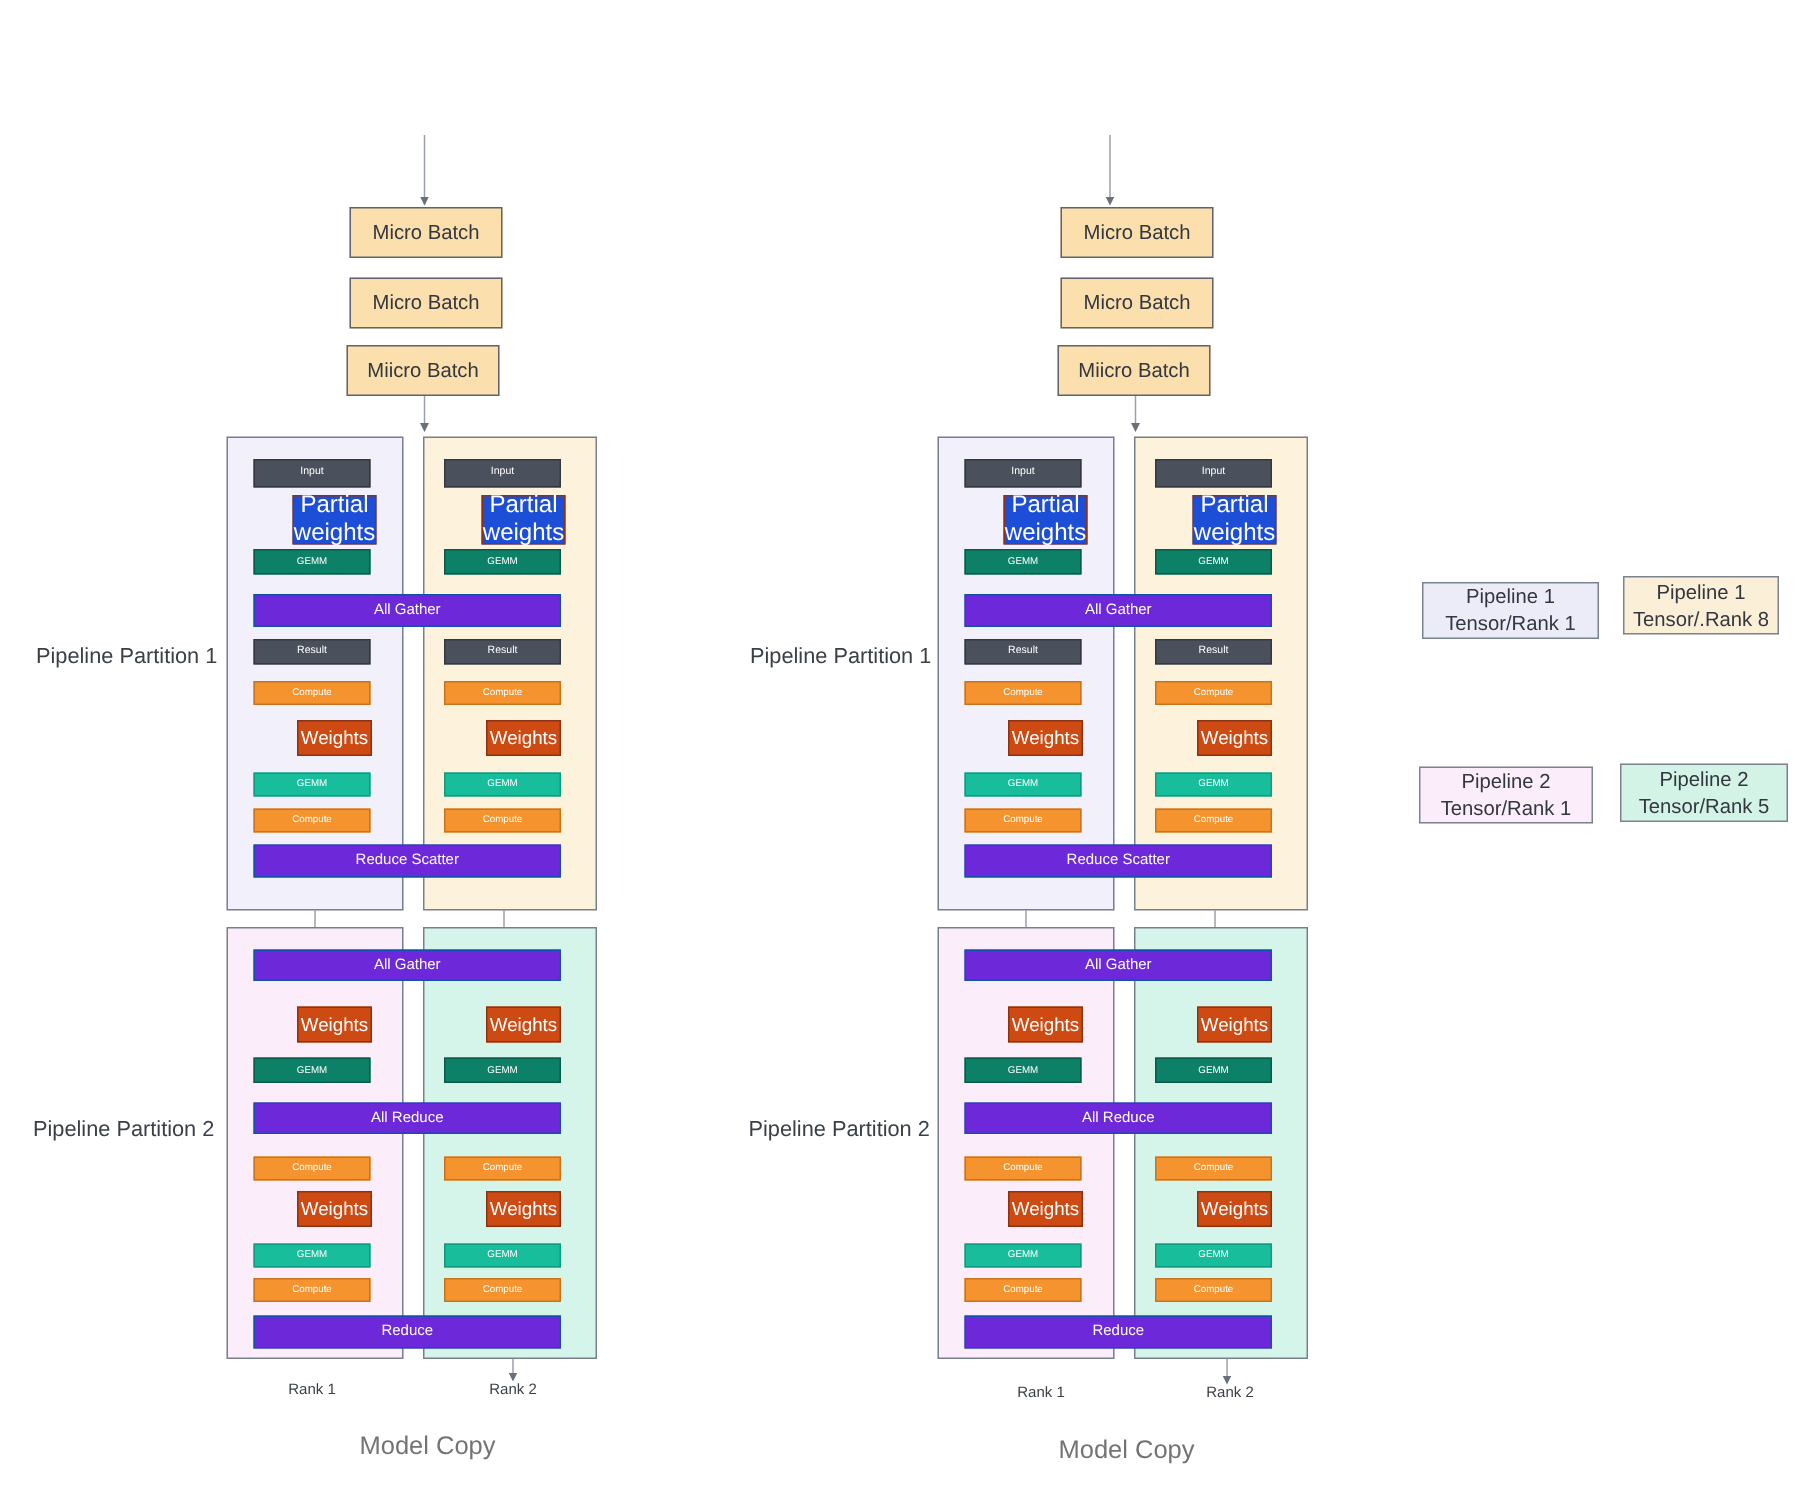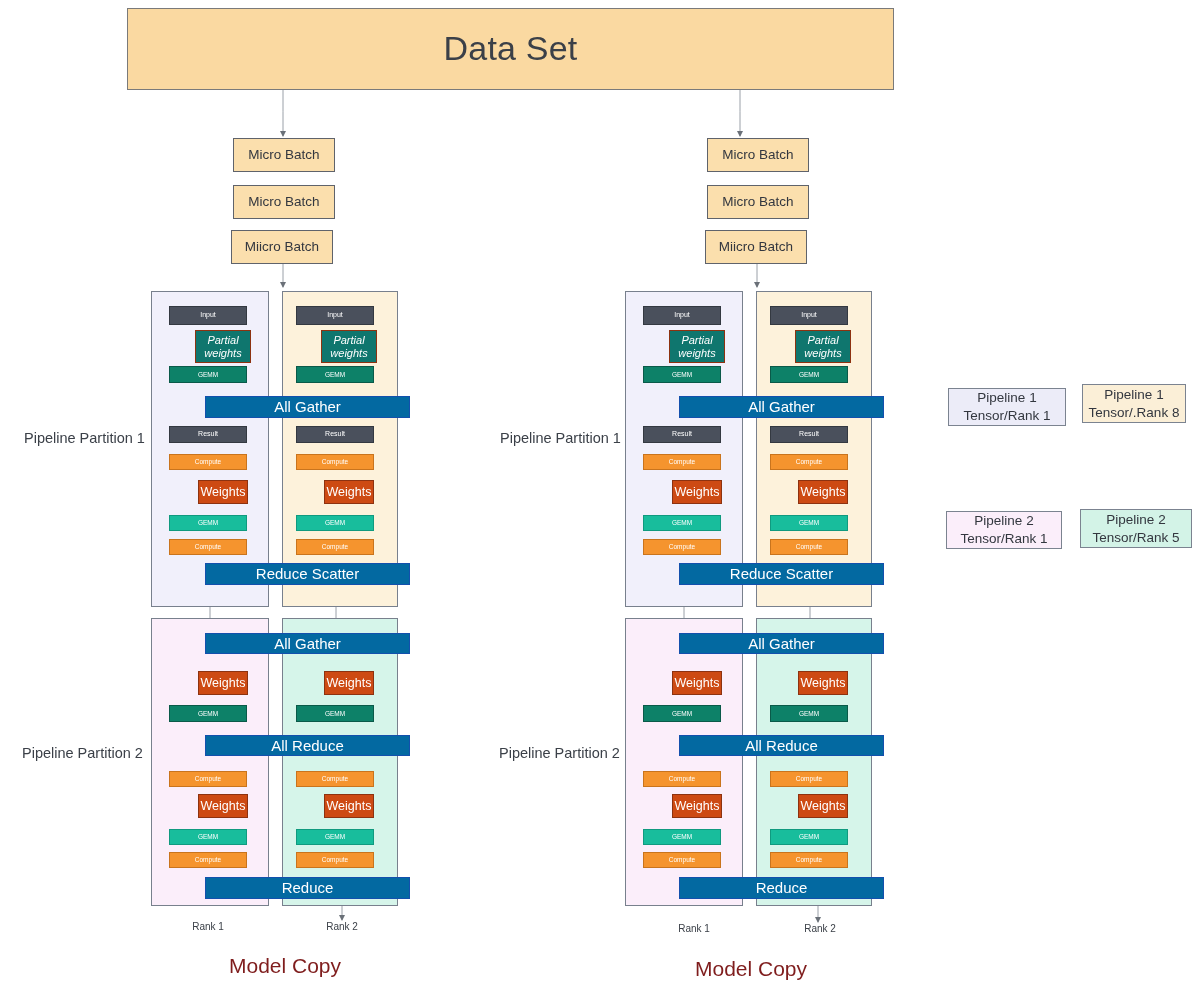--- a/index.html
+++ b/index.html
@@ -34,31 +34,31 @@
   
   .panel{border:1px solid #78808d;}
   .p1r1{background:#f1f0fb;}
   .p1r2{background:#fdf2db;}
   .p2r1{background:#fbeefa;}
   .p2r2{background:#d6f5ea;}
 
   
   .n-input   {background:#4a505c;color:#ffffff;border-color:#343941;font-size:7px;}
   .n-result  {background:#4a505c;color:#ffffff;border-color:#343941;font-size:7px;}
-  .n-pweights{background:#0f766e;color:#ffffff;border-color:#8d3210;font-size:11px;font-style:italic;}
+  .n-pweights{background:#1d4ed8;color:#ffffff;border-color:#8d3210;font-size:16px;}
   .n-weights {background:#cd4a13;color:#ffffff;border-color:#8d3210;font-size:12.5px;}
   .n-gemm-d  {background:#0d8168;color:#ffffff;border-color:#0a5a49;font-size:6.5px;}
   .n-gemm-l  {background:#18bd9c;color:#ffffff;border-color:#109a7f;font-size:6.5px;}
   .n-compute {background:#f5942e;color:#ffffff;border-color:#c9741d;font-size:6.5px;}
-  .n-coll    {background:#0369a1;color:#ffffff;border-color:#1350ad;font-size:15px;margin-left:36px;}
+  .n-coll    {background:#6d28d9;color:#ffffff;border-color:#1350ad;font-size:10px;}
 
   
   .sidelabel{font-size:14.5px;color:#3b4048;white-space:nowrap;}
   .ranklabel{font-size:10px;color:#3b4048;white-space:nowrap;text-align:center;}
-  .copylabel{font-size:21px;color:#7f1d1d;white-space:nowrap;text-align:center;}
+  .copylabel{font-size:17px;color:#737373;white-space:nowrap;text-align:center;}
 
   
   .legend-box{
     display:flex;flex-direction:column;align-items:center;justify-content:center;
     border:1px solid #7b8390;font-size:13.5px;color:#33373f;line-height:1.3;
   }
   .lg1{background:#ececf8;}
   .lg2{background:#fbefd7;}
   .lg3{background:#fbeefa;}
   .lg4{background:#d3f3e7;}
@@ -176,21 +176,20 @@
     <path class="ln-dark" d="M790,787 L790,829" marker-end="url(#ahd)"></path>
     <path class="ln-dark" d="M822,819 L822,829" marker-end="url(#ahd)"></path>
     <path class="ln-dark" d="M810,844 L810,852" marker-end="url(#ahd)"></path>
     <path class="ln-dark" d="M810,868 L810,878" marker-end="url(#ahd)"></path>
     <path class="ln" d="M818,899 L818,922" marker-end="url(#ah)"></path>
 
     <path class="ln" d="M806,568 L826,568" marker-end="url(#ah)"></path>
     <path class="ln" d="M330,568 L350,568" marker-end="url(#ah)"></path>
   </svg>
 
-  <div class="abs node dataset" style="left:127px;top:8px;width:767px;height:82px;">Data Set</div>
 
   <div class="abs node microbatch" style="left:233px;top:138px;width:102px;height:34px;">Micro Batch</div>
   <div class="abs node microbatch" style="left:233px;top:185px;width:102px;height:34px;">Micro Batch</div>
   <div class="abs node microbatch" style="left:231px;top:230px;width:102px;height:34px;">Miicro Batch</div>
 
   <div class="abs node microbatch" style="left:707px;top:138px;width:102px;height:34px;">Micro Batch</div>
   <div class="abs node microbatch" style="left:707px;top:185px;width:102px;height:34px;">Micro Batch</div>
   <div class="abs node microbatch" style="left:705px;top:230px;width:102px;height:34px;">Miicro Batch</div>
 
   <div class="abs panel p1r1" style="left:151px;top:291px;width:118px;height:316px;"></div>

